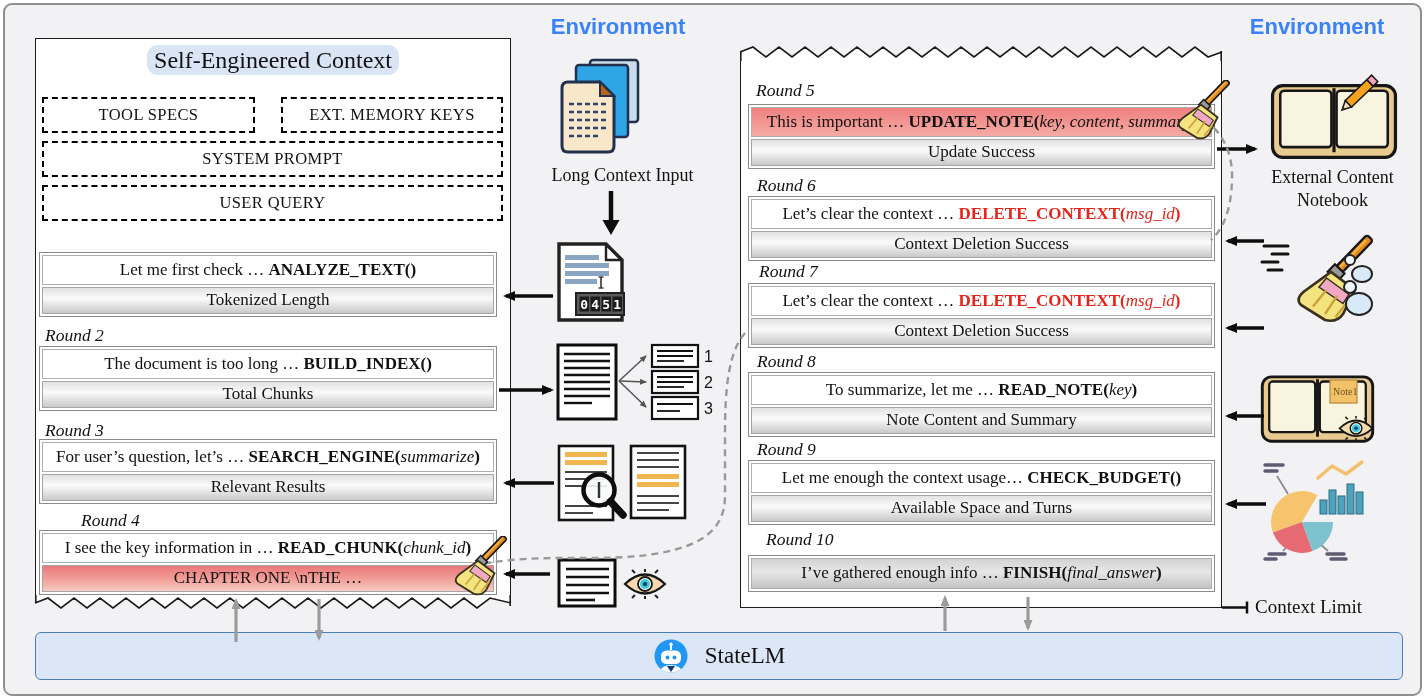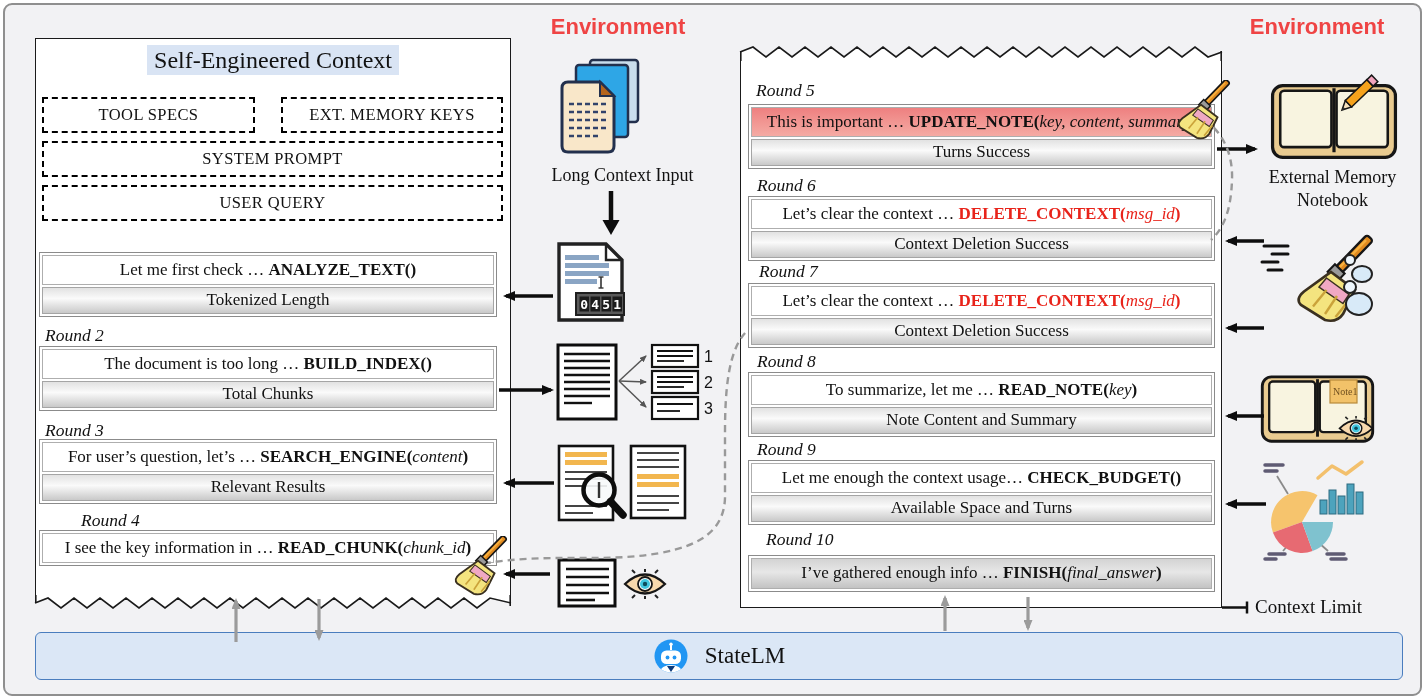--- a/index.html
+++ b/index.html
@@ -4,38 +4,38 @@
 <style>
   html,body{margin:0;padding:0;background:#fff;}
   #canvas{position:relative;width:1425px;height:699px;overflow:hidden;
           font-family:"Liberation Serif",serif;color:#111;background:#fff;}
   #frame{position:absolute;left:3px;top:3px;width:1415px;height:689px;
          background:#f2f2f4;border:2px solid #8f8f8f;border-radius:9px;}
   .panel{position:absolute;background:#fff;border:1.6px solid #1a1a1a;box-sizing:border-box;z-index:2;}
   #left-panel{left:35px;top:38px;width:476px;height:559px;border-bottom:none;}
   #right-panel{left:740px;top:59px;width:482px;height:549px;border-top:none;}
   #sec-title{position:absolute;left:35px;top:47px;width:476px;text-align:center;z-index:3;font-size:24px;}
-  #sec-title span{background:#d9e4f4;padding:2px 7px;}
+  #sec-title span{background:#d9e4f4;padding:2px 7px;border-radius:11px;}
   .dashed-block{position:absolute;border:2px dashed #000;background:#fff;z-index:3;
       display:flex;align-items:center;justify-content:center;font-size:16.5px;letter-spacing:.4px;box-sizing:border-box;height:36px;}
   .round-label{position:absolute;font-style:italic;font-size:17.5px;z-index:3;}
   .round-box{position:absolute;border:1px solid #8b8b8b;background:#fff;padding:2px;z-index:3;
       display:flex;flex-direction:column;gap:2px;box-sizing:border-box;}
   .rb-action{border:1px solid #aeaeae;height:28px;line-height:27px;text-align:center;
       font-size:17px;background:#fff;white-space:nowrap;overflow:hidden;}
   .rb-action b{font-weight:700;}
   .rb-action i{font-style:italic;}
   .rb-action.red-bg{background:linear-gradient(180deg,#ee8080,#f5aba4);}
   .rb-action.final{background:linear-gradient(180deg,#d3d3d3,#e7e7e7 45%,#c3c3c3);height:29px;line-height:28px;}
   .rb-action .danger{color:#e8231a;}
   .rb-result{border:1px solid #a5a5a5;height:25px;line-height:24px;text-align:center;font-size:17px;
       background:linear-gradient(180deg,#e2e2e2,#fafafa 42%,#c9c9c9);}
   .rb-result.red{background:linear-gradient(180deg,#ec7878,#f2a39c 58%,#f7cbc3);}
   .env-heading{position:absolute;font-family:"Liberation Sans",sans-serif;font-weight:bold;
-      font-size:22px;color:#ef4444;text-align:center;z-index:3;}
+      font-size:22px;color:#3b82f6;text-align:center;z-index:3;}
   .env-label{position:absolute;font-size:18px;text-align:center;z-index:3;line-height:1.25;}
   .icon{position:absolute;z-index:4;}
   #overlay{position:absolute;left:0;top:0;z-index:5;pointer-events:none;}
   .broom-ov{position:absolute;z-index:6;}
   #statelm-bar{position:absolute;left:35px;top:632px;width:1366px;height:46px;background:#dbe7f6;
       border:1.6px solid #4a7dbe;border-radius:6px;z-index:2;display:flex;align-items:center;justify-content:center;gap:16px;}
   #statelm-bar .lm-label{font-size:23px;}
   #context-limit{position:absolute;left:1255px;top:596px;font-size:19px;z-index:3;}
 </style>
 </head>
@@ -111,33 +111,34 @@
         <div class="rb-action"><span>Let me first check … </span><b>ANALYZE_TEXT(</b><i></i><b>)</b></div>
         <div class="rb-result">Tokenized Length</div>
       </div>
       <div class="round-label" style="left: 45px; top: 325px;">Round 2</div>
       <div class="round-box" style="left: 39px; top: 346px; width: 458px; justify-content: space-between;">
         <div class="rb-action"><span>The document is too long … </span><b>BUILD_INDEX(</b><i></i><b>)</b></div>
         <div class="rb-result">Total Chunks</div>
       </div>
       <div class="round-label" style="left: 45px; top: 420px;">Round 3</div>
       <div class="round-box" style="left: 39px; top: 439px; width: 458px;">
-        <div class="rb-action"><span>For user’s question, let’s … </span><b>SEARCH_ENGINE(</b><i>content</i><b>)</b></div>
+        <div class="rb-action"><span>For user’s question, let’s … </span><b>SEARCH_ENGINE(</b><i>summarize</i><b>)</b></div>
         <div class="rb-result">Relevant Results</div>
       </div>
       <div class="round-label" style="left: 45px; top: 510px; margin-left: 36px;">Round 4</div>
       <div class="round-box" style="left: 39px; top: 530px; width: 458px;">
         <div class="rb-action"><span>I see the key information in … </span><b>READ_CHUNK(</b><i>chunk_id</i><b>)</b></div>
+        <div class="rb-result red">CHAPTER ONE \nTHE …</div>
       </div>
     </div>
   <div id="right-rounds-host">
       <div class="round-label" style="left: 756px; top: 80px;">Round 5</div>
       <div class="round-box" style="left: 748px; top: 104px; width: 467px;">
         <div class="rb-action red-bg"><span>This is important … </span><b>UPDATE_NOTE(</b><i>key, content, summary</i><b>)</b></div>
-        <div class="rb-result">Turns Success</div>
+        <div class="rb-result">Update Success</div>
       </div>
       <div class="round-label" style="left: 757px; top: 175px;">Round 6</div>
       <div class="round-box" style="left: 748px; top: 196px; width: 467px;">
         <div class="rb-action"><span>Let’s clear the context … </span><b class="danger">DELETE_CONTEXT(</b><i class="danger">msg_id</i><b class="danger">)</b></div>
         <div class="rb-result">Context Deletion Success</div>
       </div>
       <div class="round-label" style="left: 759px; top: 261px;">Round 7</div>
       <div class="round-box" style="left: 748px; top: 283px; width: 467px;">
         <div class="rb-action"><span>Let’s clear the context … </span><b class="danger">DELETE_CONTEXT(</b><i class="danger">msg_id</i><b class="danger">)</b></div>
         <div class="rb-result">Context Deletion Success</div>
@@ -278,21 +279,21 @@
 
   <svg class="icon" style="left:1262px;top:62px" width="145" height="102" viewBox="0 0 145 102">
     <use href="#book-g" transform="translate(8,16) scale(1.28)"></use>
     <g transform="translate(80,48) rotate(-44)">
       <polygon points="0,0 9,-4.5 9,4.5" fill="#f6e2bd" stroke="#161616" stroke-width="1.5"></polygon>
       <polygon points="0,0 3.2,-1.6 3.2,1.6" fill="#333"></polygon>
       <rect x="9" y="-4.5" width="30" height="9" fill="#f6a21c" stroke="#161616" stroke-width="1.5"></rect>
       <rect x="39" y="-4.5" width="6.5" height="9" fill="#f2a5bd" stroke="#161616" stroke-width="1.5"></rect>
     </g>
   </svg>
-  <div class="env-label" style="left:1250px;top:166px;width:165px;">External Memory Notebook</div>
+  <div class="env-label" style="left:1250px;top:166px;width:165px;">External Content Notebook</div>
 
   <svg class="icon" style="left:1258px;top:230px" width="128" height="104" viewBox="0 0 128 104">
     <g stroke="#111" stroke-width="3" stroke-linecap="round">
       <line x1="6" y1="16" x2="30" y2="16"></line>
         <line x1="14" y1="24" x2="30" y2="24"></line>
       <line x1="4" y1="32" x2="20" y2="32"></line>
         <line x1="10" y1="40" x2="24" y2="40"></line>
     </g>
     <use href="#broom-g" transform="translate(28,6) scale(1.5)"></use>
     <circle cx="92" cy="30" r="5" fill="#eef6fc" stroke="#222" stroke-width="2"></circle>

